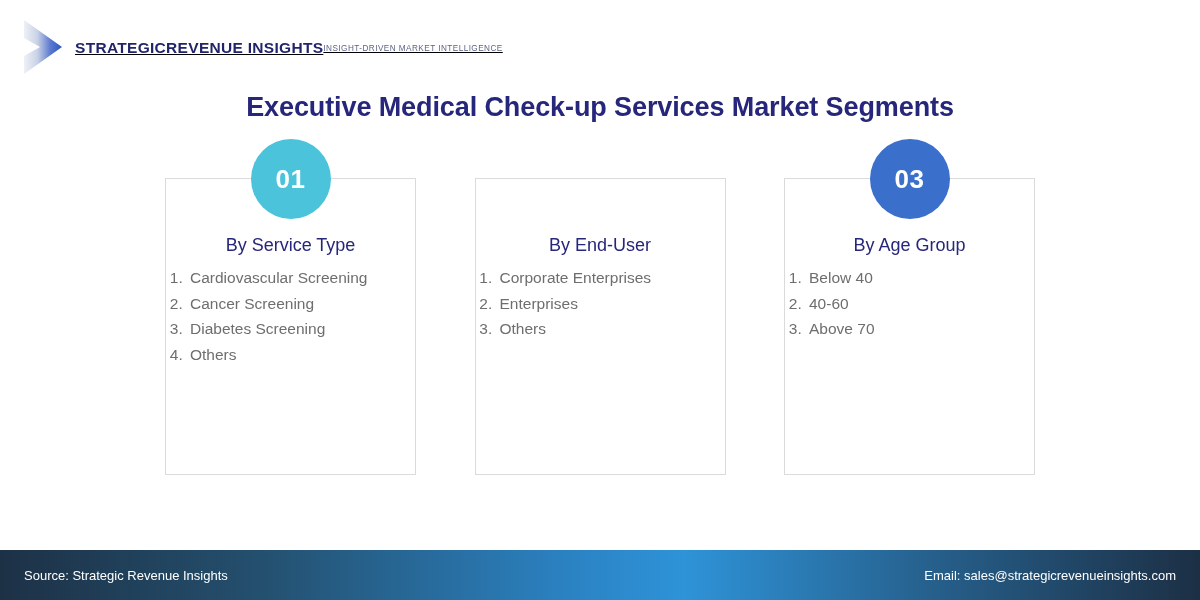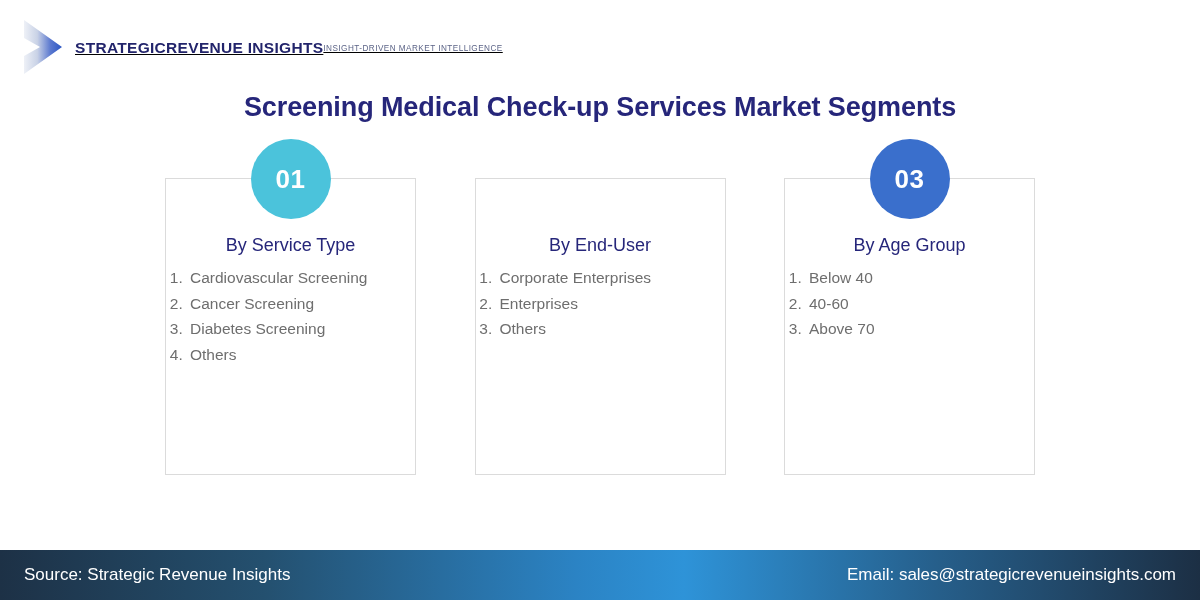--- a/index.html
+++ b/index.html
@@ -132,21 +132,21 @@
                 #265f8b 78%,
                 #1c2f44 100%);
     display: flex;
     align-items: center;
     justify-content: space-between;
     box-sizing: border-box;
     padding: 0 24px;
   }
   .footer-text {
     color: #ffffff;
-    font-size: 17px;
+    font-size: 13px;
   }
 </style>
 </head>
 <body>
 
 <div class="logo-block">
   <span class="logo-mark-wrap">
     <svg class="logo-mark" viewBox="0 0 42 58" xmlns="http://www.w3.org/2000/svg">
       <defs>
         <linearGradient id="chevGrad" x1="0" y1="0" x2="1" y2="0">
@@ -159,21 +159,21 @@
       <path d="M2 2 L2 20 L18 29 L2 38 L2 56 L40 29 Z" fill="url(#chevGrad)"></path>
     </svg>
   </span>
   <span class="logo-text">
     <span class="logo-line1">STRATEGIC</span>
     <span class="logo-line2">REVENUE INSIGHTS</span>
     <span class="logo-tagline">INSIGHT-DRIVEN MARKET INTELLIGENCE</span>
   </span>
 </div>
 
-<div class="page-title">Screening Medical Check-up Services Market Segments</div>
+<div class="page-title">Executive Medical Check-up Services Market Segments</div>
 
 <div class="cards-row">
 
   <div class="card">
     <div class="card-badge" style="background: rgb(75, 195, 219);">01</div>
     <div class="card-heading">By Service Type</div>
     <ol class="card-list">
       <li>Cardiovascular Screening</li>
       <li>Cancer Screening</li>
       <li>Diabetes Screening</li>

